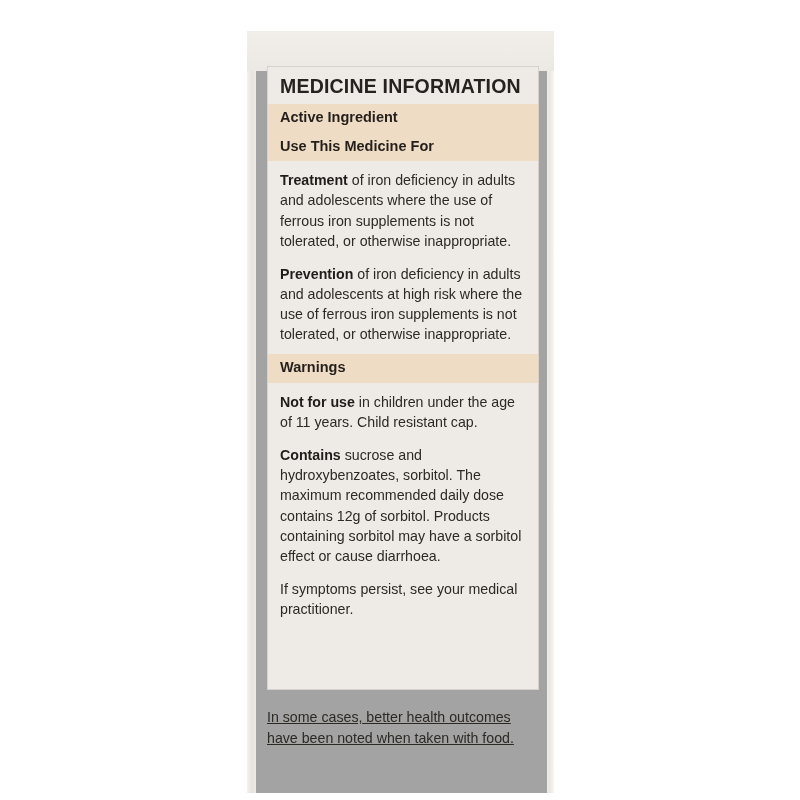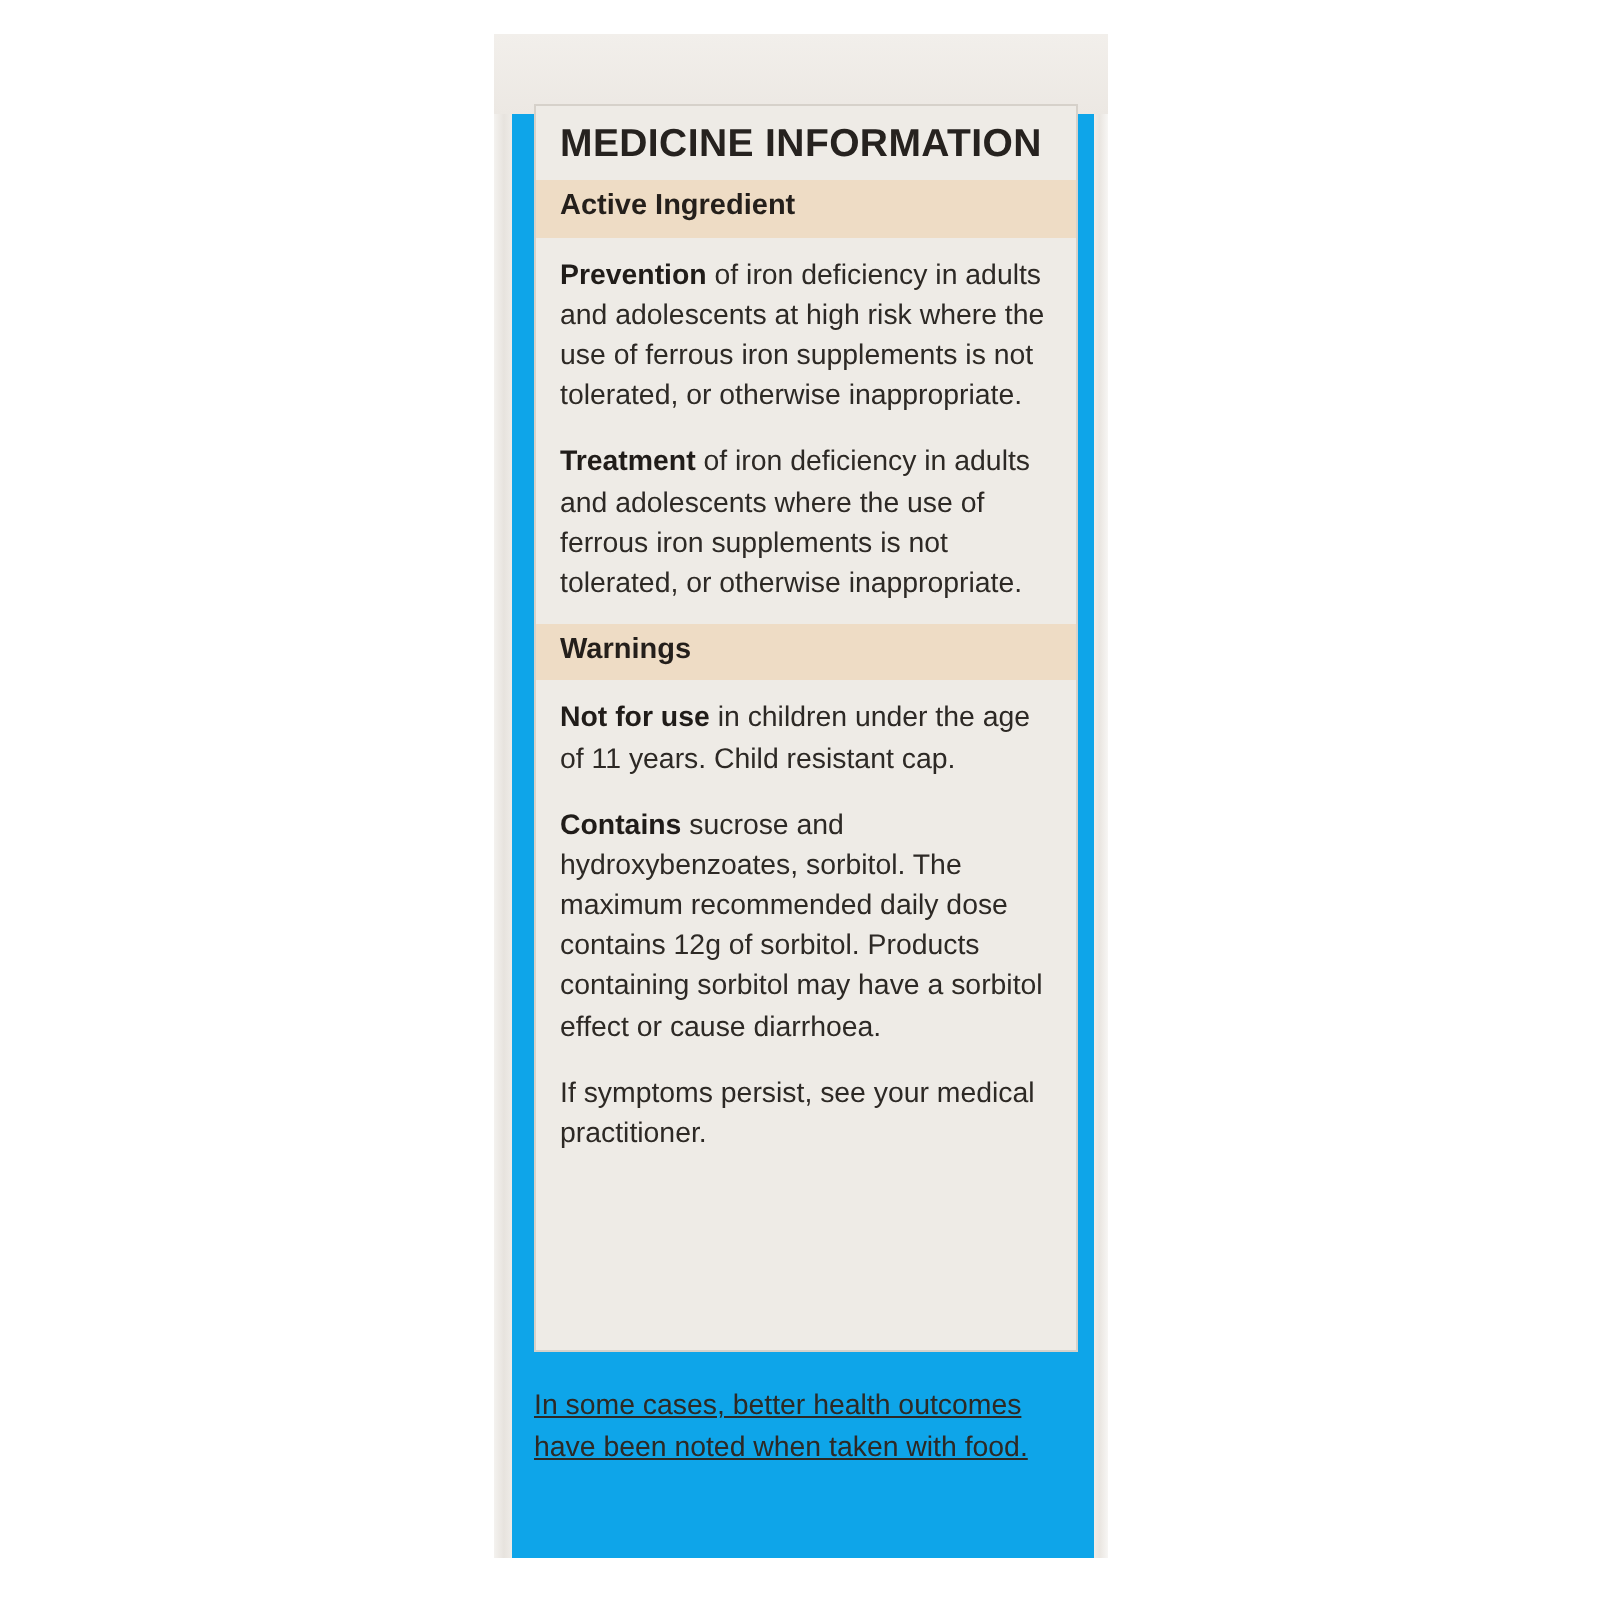--- a/index.html
+++ b/index.html
@@ -18,24 +18,24 @@
     position: relative;
     width: 800px;
     height: 800px;
     background: #ffffff;
   }
 
   
   #carton {
     position: absolute;
     left: 247px;
-    top: 17px;
+    top: 31px;
     width: 307px;
     height: 762px;
-    background: #0ea5e9;
+    background: #a3a3a3;
     box-sizing: border-box;
   }
   
   #carton-spine-left {
     position: absolute;
     left: 0px;
     top: 0px;
     width: 9px;
     height: 100%;
     background: linear-gradient(to right, #f4f2ef 0%, #e7e3de 55%, #efece8 100%);
@@ -129,26 +129,27 @@
 
     <div id="info-panel">
 
       <div class="panel-title">MEDICINE INFORMATION</div>
 
       <div>
         <div class="section-bar">Active Ingredient</div>
       </div>
 
       <div>
+        <div class="section-bar">Use This Medicine For</div>
         <div class="section-body">
           <p class="para">
-            <b>Prevention</b><span> of iron deficiency in adults and adolescents at high risk where the use of ferrous iron supplements is not tolerated, or otherwise inappropriate.</span>
+            <b>Treatment</b><span> of iron deficiency in adults and adolescents where the use of ferrous iron supplements is not tolerated, or otherwise inappropriate.</span>
           </p>
           <p class="para">
-            <b>Treatment</b><span> of iron deficiency in adults and adolescents where the use of ferrous iron supplements is not tolerated, or otherwise inappropriate.</span>
+            <b>Prevention</b><span> of iron deficiency in adults and adolescents at high risk where the use of ferrous iron supplements is not tolerated, or otherwise inappropriate.</span>
           </p>
         </div>
       </div>
 
       <div>
         <div class="section-bar">Warnings</div>
         <div class="section-body">
           <p class="para">
             <b>Not for use</b><span> in children under the age of 11 years. Child resistant cap.</span>
           </p>

